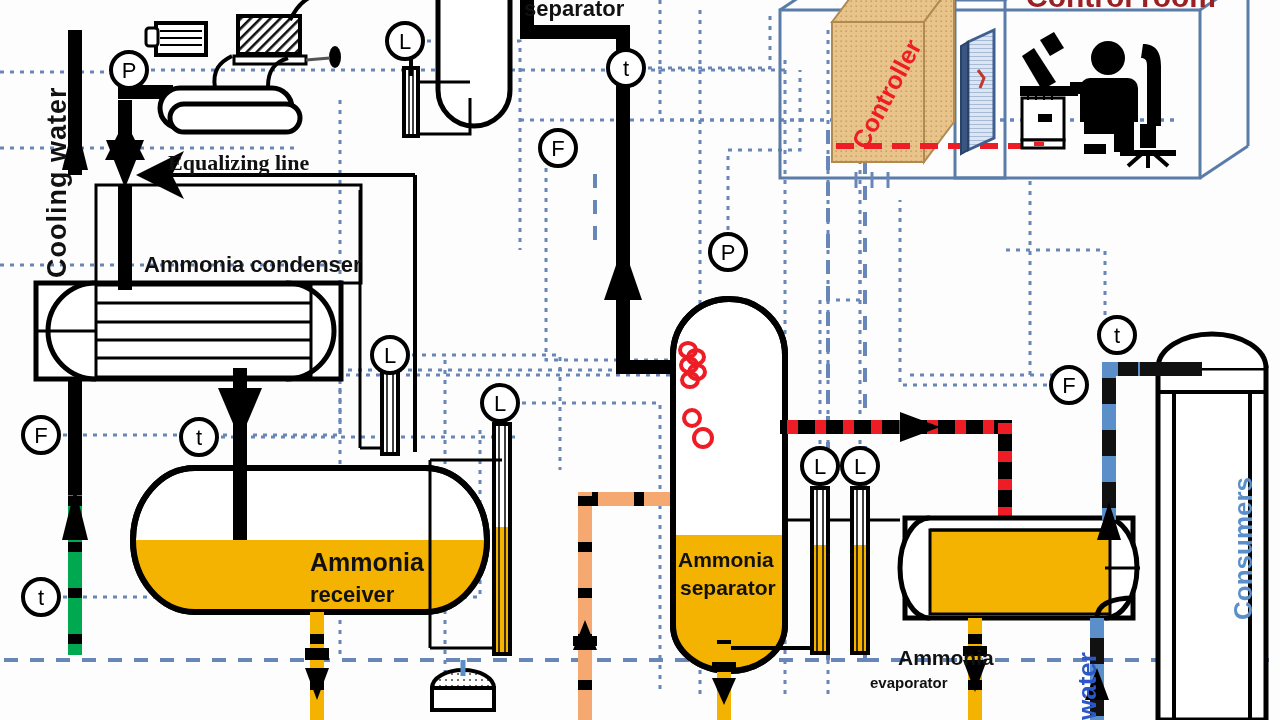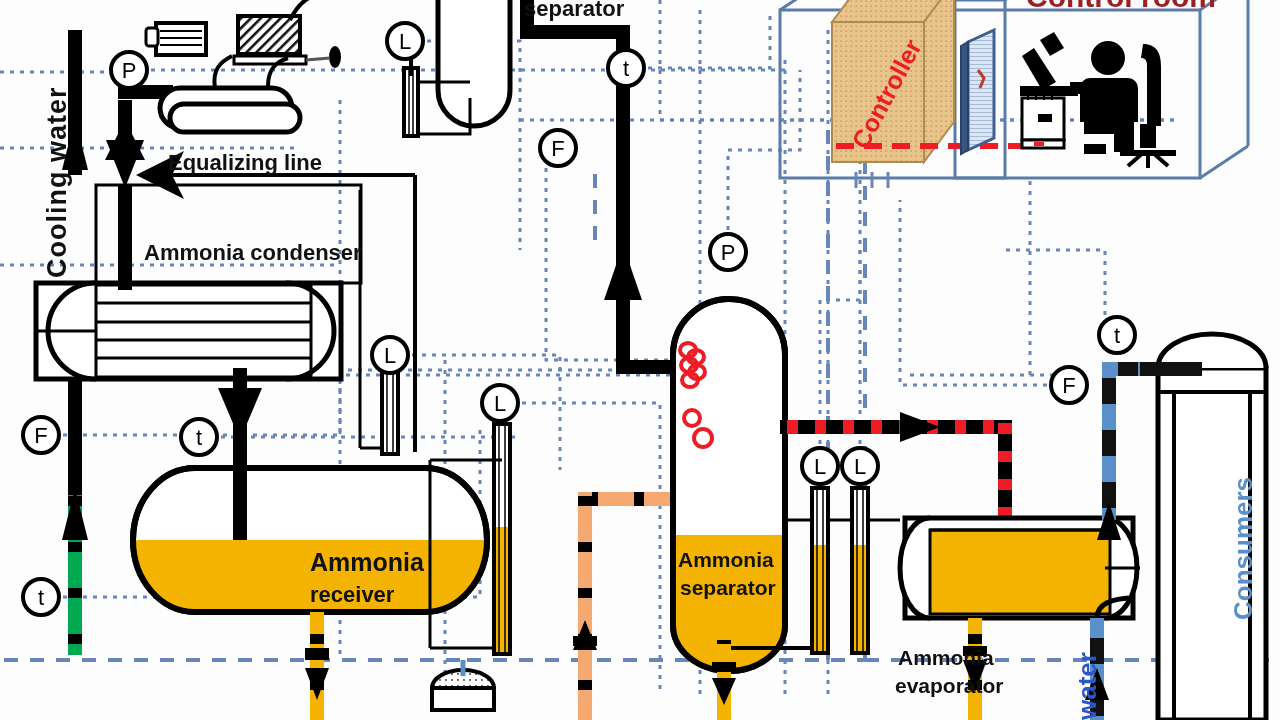--- a/index.html
+++ b/index.html
@@ -430,34 +430,34 @@
         </g>
         <g>
           <circle cx="1069" cy="385" r="18" fill="#fff" stroke="#000" stroke-width="4"></circle>
           <text x="1069" y="393" text-anchor="middle" font-family="&quot;Liberation Sans&quot;, sans-serif" font-size="22" fill="#000">F</text>
         </g>
       </g>
   </svg>
 
   <div class="lbl vert" style="left:42px;top:278px;font-size:27px;transform:rotate(-90deg);letter-spacing:1px;">Cooling water</div>
 
-  <div class="lbl" style="left:168px;top:150px;font-size:22px;">Equalizing line</div>
-
-  <div class="lbl" style="left:144px;top:240px;font-size:22px;">Ammonia condenser</div>
+  <div class="lbl" style="left:168px;top:150px;font-size:22px;font-family:Liberation Serif, serif;">Equalizing line</div>
+
+  <div class="lbl" style="left:144px;top:252px;font-size:22px;">Ammonia condenser</div>
 
   <div class="lbl" style="left:310px;top:548px;font-size:25px;">Ammonia</div>
   <div class="lbl" style="left:310px;top:582px;font-size:22px;">receiver</div>
 
   <div class="lbl" style="left:678px;top:548px;font-size:21px;">Ammonia</div>
   <div class="lbl" style="left:680px;top:576px;font-size:21px;">separator</div>
 
   <div class="lbl" style="left:524px;top:-4px;font-size:22px;">separator</div>
 
   <div class="lbl" style="left:898px;top:646px;font-size:21px;">Ammonia</div>
-  <div class="lbl" style="left:895px;top:674px;font-size:21px;">evaporator</div>
+  <div class="lbl" style="left:870px;top:674px;font-size:15px;">evaporator</div>
 
   <div class="lbl vert" style="left:846px;top:140px;font-size:25px;color:#EE1C25;
               transform:rotate(-62deg);transform-origin:0 0;">Controller</div>
 
   <div class="lbl" style="left:1026px;top:-20px;font-size:30px;color:#9B2023;">Control room</div>
 
   <div class="lbl vert" style="left:1228px;top:620px;font-size:26px;color:#5B8FC9;
               transform:rotate(-90deg);transform-origin:0 0;">Consumers</div>
 
   <div class="lbl vert" style="left:1072px;top:720px;font-size:26px;color:#2B57C9;

